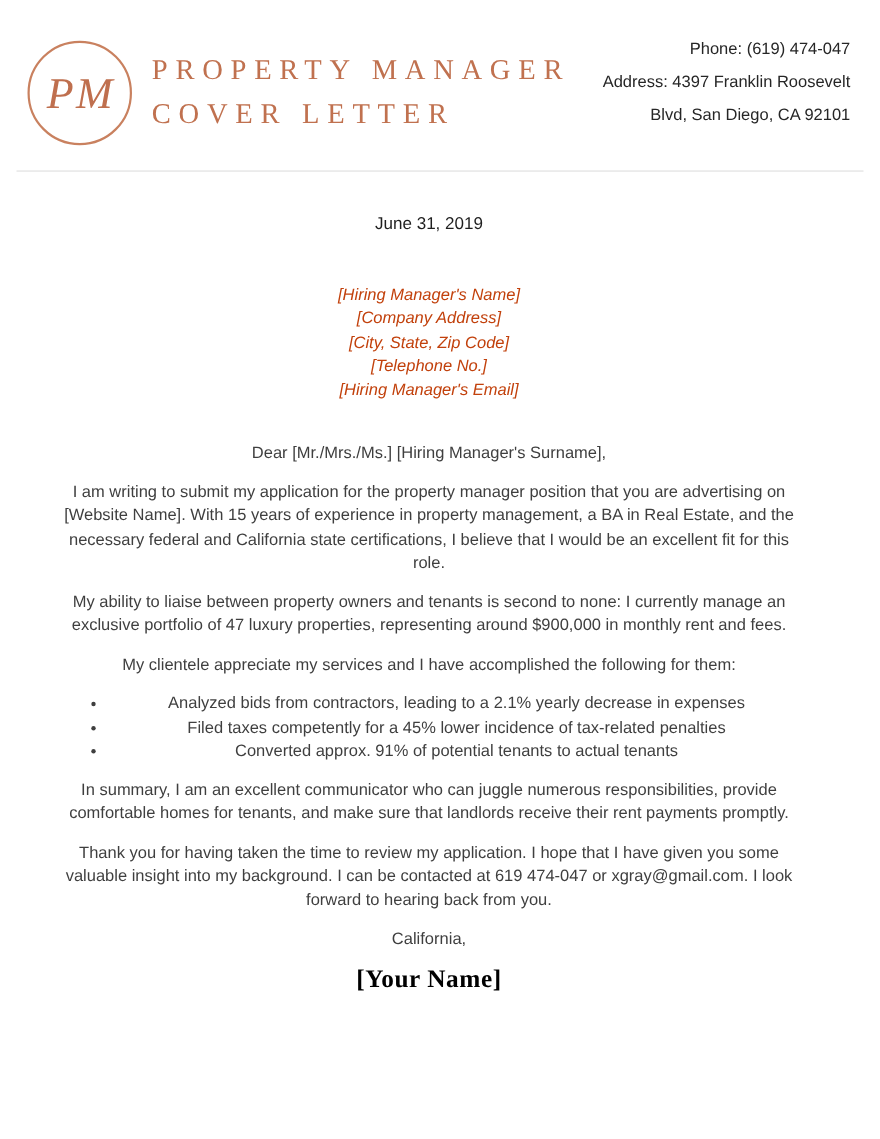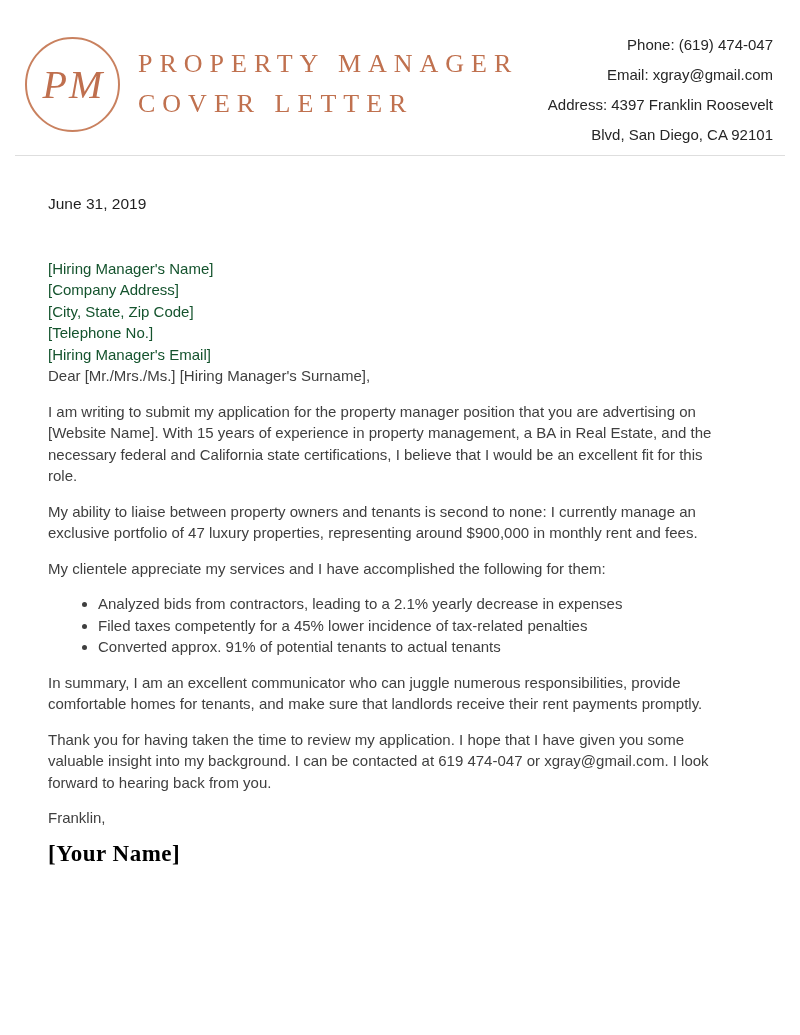--- a/index.html
+++ b/index.html
@@ -66,28 +66,31 @@
     border-top: 1px solid #dedede;
     margin: 0 15px;
   }
 
   
   .letter {
     padding: 37px 68px 0 48px;
     font-size: 15px;
     line-height: 21.5px;
     color: #3f3f3f;
+    text-align: center;
   }
   .date {
     color: #1f1f1f;
     font-size: 15.5px;
     margin-bottom: 43px;
   }
   .recipient {
-    color: #14532d;
+    color: #c2410c;
+    margin-bottom: 36px;
+    font-style: italic;
   }
   .letter p.para { margin-bottom: 14px; }
   .salutation { margin-bottom: 12px; }
   .letter ul {
     margin: 0 0 14px 0;
     padding-left: 50px;
     list-style: disc;
   }
   .signoff { margin-bottom: 11px; }
   .signature {
@@ -107,21 +110,20 @@
   <header class="letterhead">
     <div class="logo-circle">
       <span>PM</span>
     </div>
     <div class="doc-title">
       <div>PROPERTY MANAGER</div>
       <div>COVER LETTER</div>
     </div>
     <div class="contact-block">
       <div><span class="lbl">Phone:</span> <span>(619) 474-047</span></div>
-      <div><span class="lbl">Email:</span> <span>xgray@gmail.com</span></div>
       <div><span class="lbl">Address:</span> <span>4397 Franklin Roosevelt</span></div>
       <div><span>Blvd, San Diego, CA 92101</span></div>
     </div>
   </header>
 
   <hr class="divider">
 
   <main class="letter">
     <p class="date">June 31, 2019</p>
 
@@ -141,17 +143,17 @@
 
     <ul>
       <li>Analyzed bids from contractors, leading to a 2.1% yearly decrease in expenses</li>
       <li>Filed taxes competently for a 45% lower incidence of tax-related penalties</li>
       <li>Converted approx. 91% of potential tenants to actual tenants</li>
     </ul>
 
     <p class="para">In summary, I am an excellent communicator who can juggle numerous responsibilities, provide comfortable homes for tenants, and make sure that landlords receive their rent payments promptly.</p>
     <p class="para">Thank you for having taken the time to review my application. I hope that I have given you some valuable insight into my background. I can be contacted at 619 474-047 or xgray@gmail.com. I look forward to hearing back from you.</p>
 
-    <p class="para signoff">Franklin,</p>
+    <p class="para signoff">California,</p>
     <p class="signature">[Your Name]</p>
   </main>
 
 </div>
 
 </body></html>

